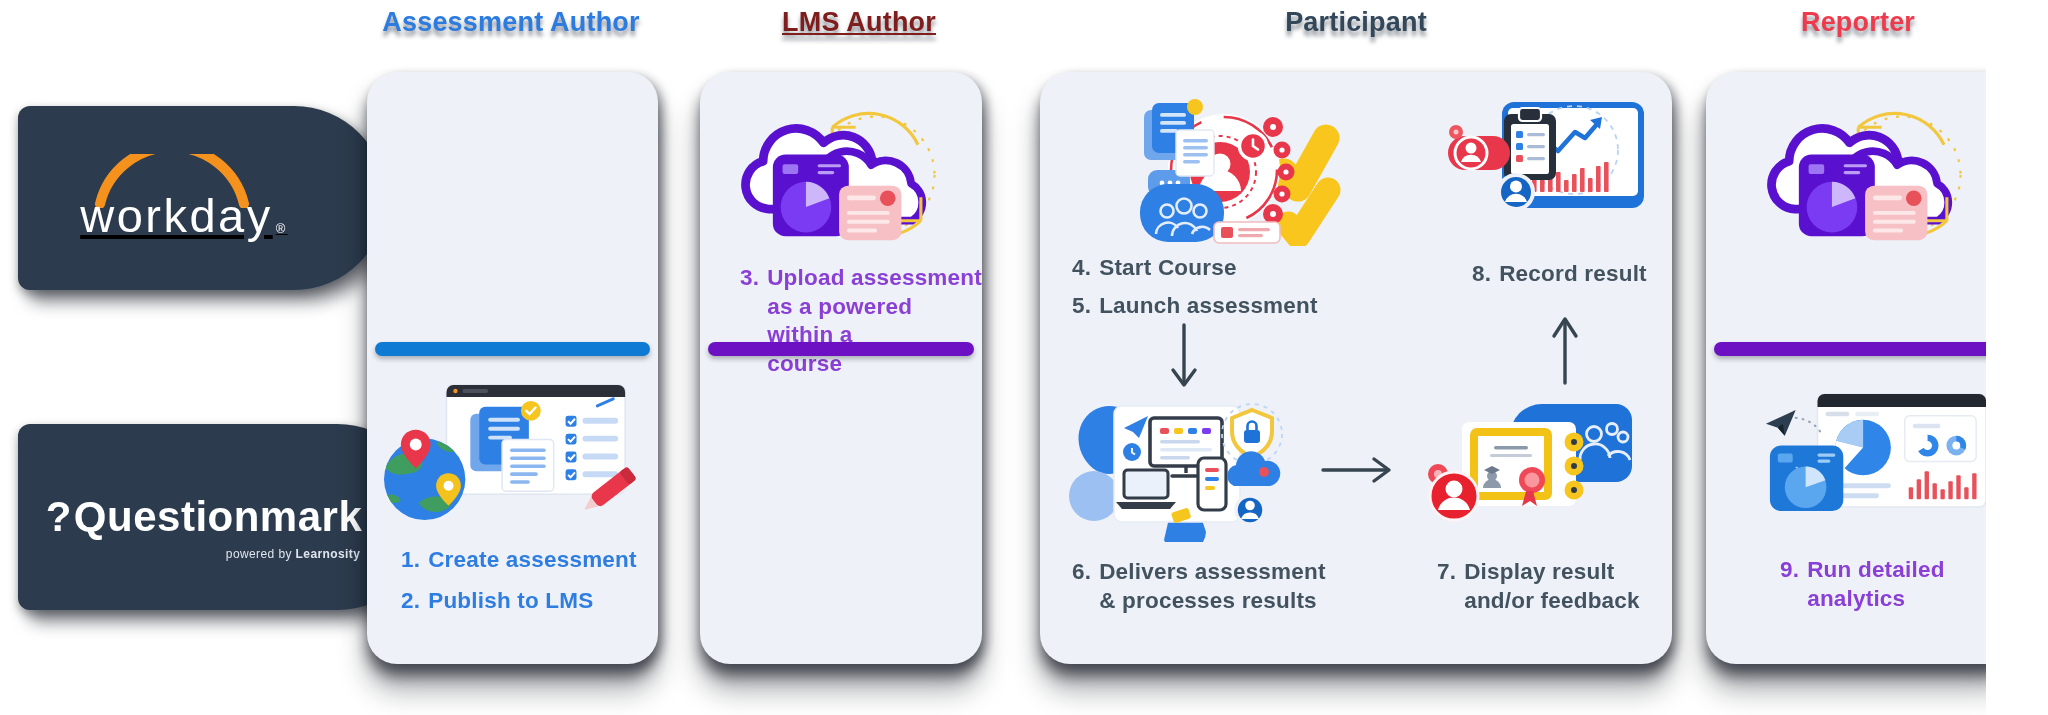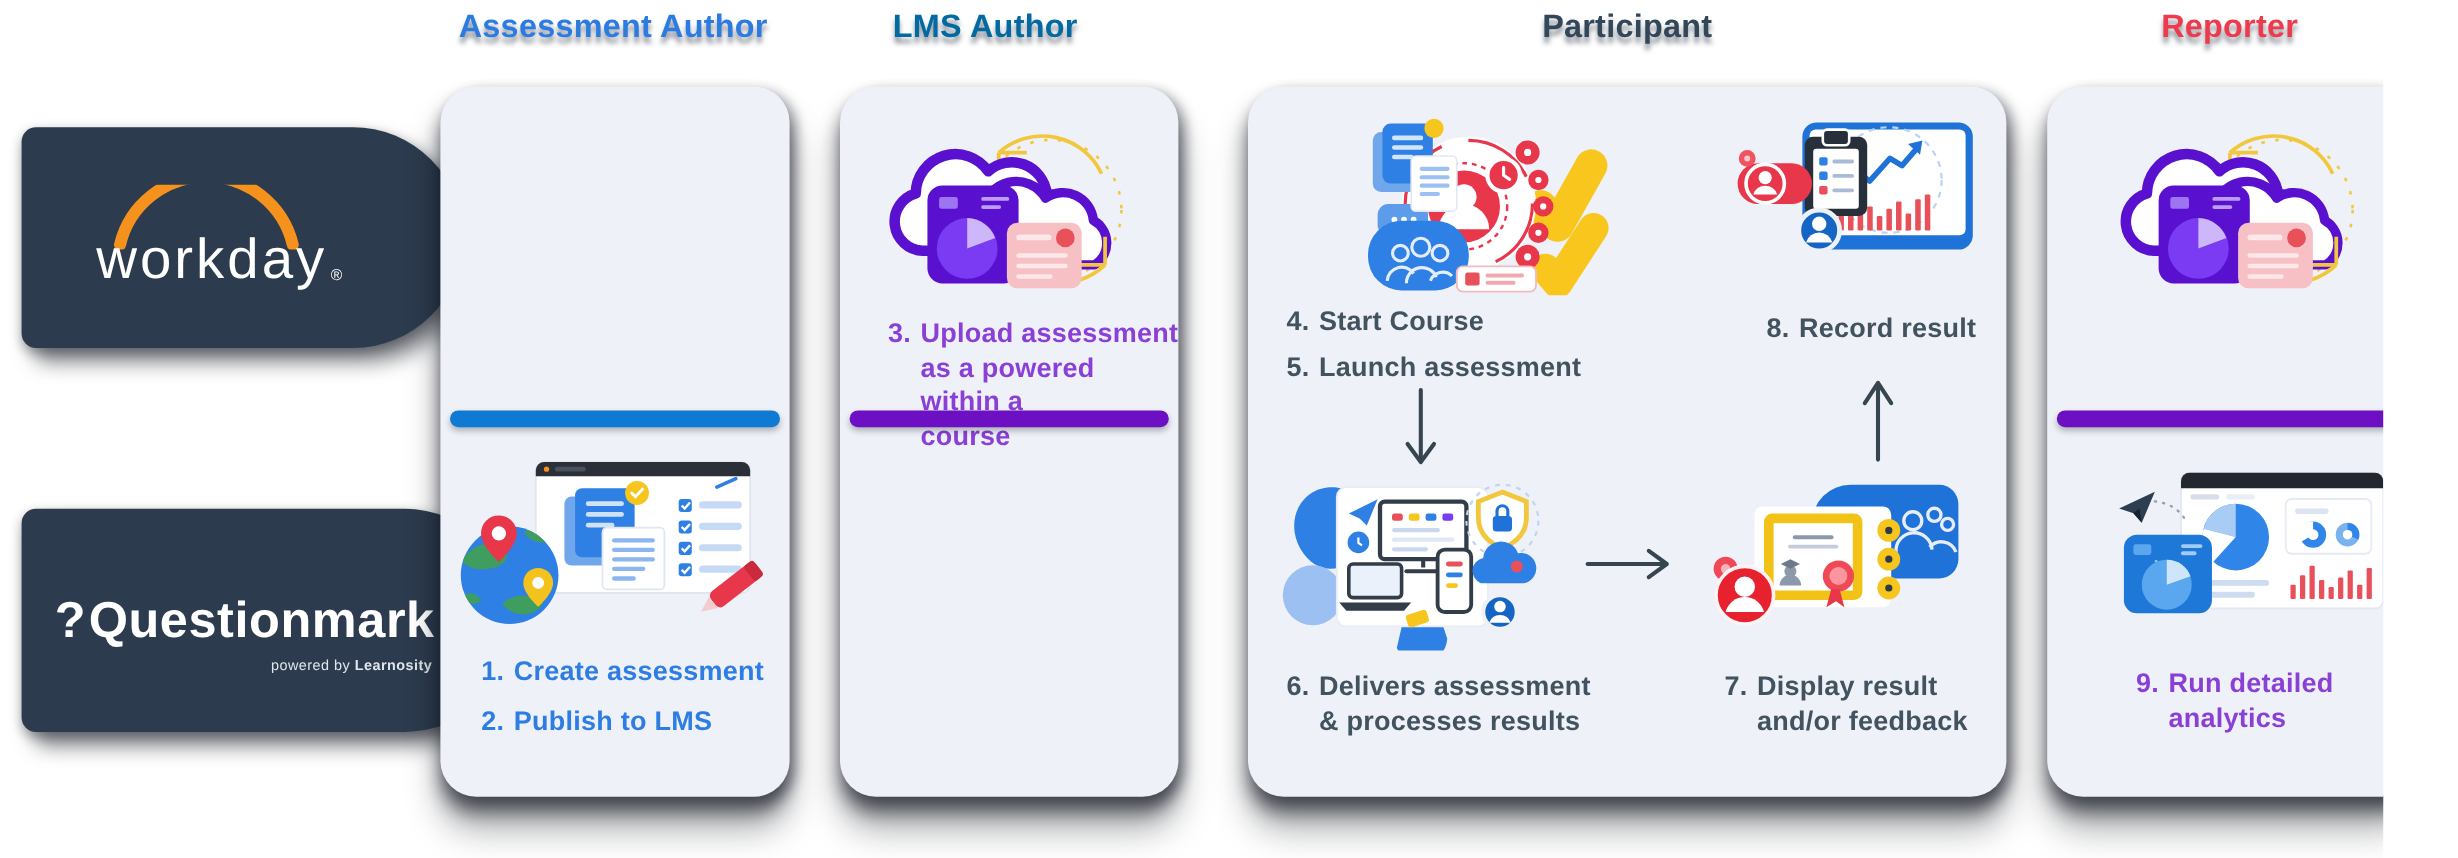--- a/index.html
+++ b/index.html
@@ -3,28 +3,28 @@
 <meta charset="utf-8">
 <style>
   html,body{margin:0;padding:0;background:#ffffff;}
   .canvas{position:relative;width:1986px;height:715px;background:#ffffff;overflow:hidden;
           font-family:"Liberation Sans","DejaVu Sans",sans-serif;}
 
   
   .col-header{position:absolute;top:7px;transform:translateX(-50%);font-size:27px;font-weight:800;
               letter-spacing:.2px;white-space:nowrap;text-shadow:0 5px 4px rgba(28,38,54,.5);}
   .h-aa{left:511px;color:#2c7be0;}
-  .h-lms{left:821px;color:#0369a1;}
+  .h-lms{left:859px;color:#7f1d1d;text-decoration:underline;}
   .h-part{left:1356px;color:#33475b;}
   .h-rep{left:1858px;color:#ee3a4d;}
 
   
   .pill{position:absolute;background:#2c3b4d;display:flex;align-items:center;justify-content:center;
         box-shadow:10px 12px 16px rgba(12,17,27,.5),0 4px 10px rgba(12,17,27,.35);}
-  .pill-workday{left:18px;top:106px;width:368px;height:184px;border-radius:12px 92px 92px 12px;}
+  .pill-workday{left:18px;top:106px;width:368px;height:184px;border-radius:12px 92px 92px 12px;text-decoration:underline;}
   .pill-qm{left:18px;top:424px;width:412px;height:186px;border-radius:12px 93px 93px 12px;}
   .wd{display:flex;flex-direction:column;align-items:center;margin-right:36px;}
   .wd-arc{margin-bottom:-20px;margin-left:-24px;}
   .wd-word{color:#fff;font-size:47px;font-weight:500;letter-spacing:2.5px;display:flex;align-items:flex-end;}
   .wd-reg{font-size:13px;margin-left:3px;margin-bottom:7px;font-weight:400;}
   .qm-inner{position:relative;color:#fff;margin-right:40px;}
   .qm-word{font-size:42px;font-weight:700;letter-spacing:.5px;display:flex;}
   .qm-q{margin-right:2px;}
   .qm-powered{position:absolute;right:2px;bottom:-20px;font-size:12px;color:#dfe6ee;letter-spacing:.4px;margin-top:44px;}
   .qm-powered b{font-weight:700;}

